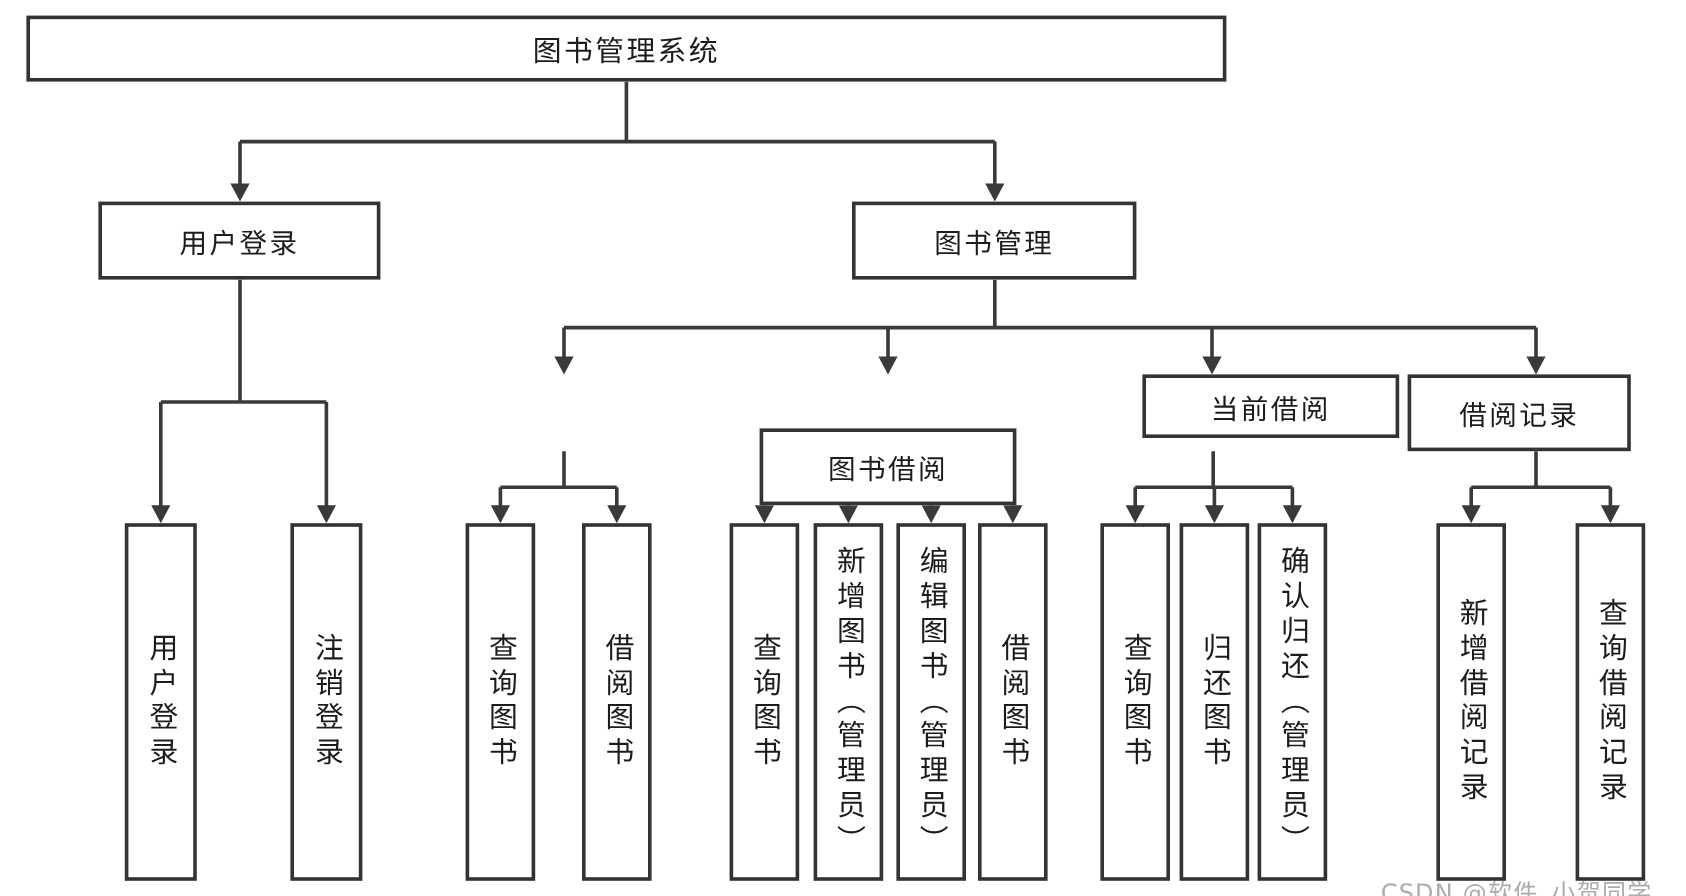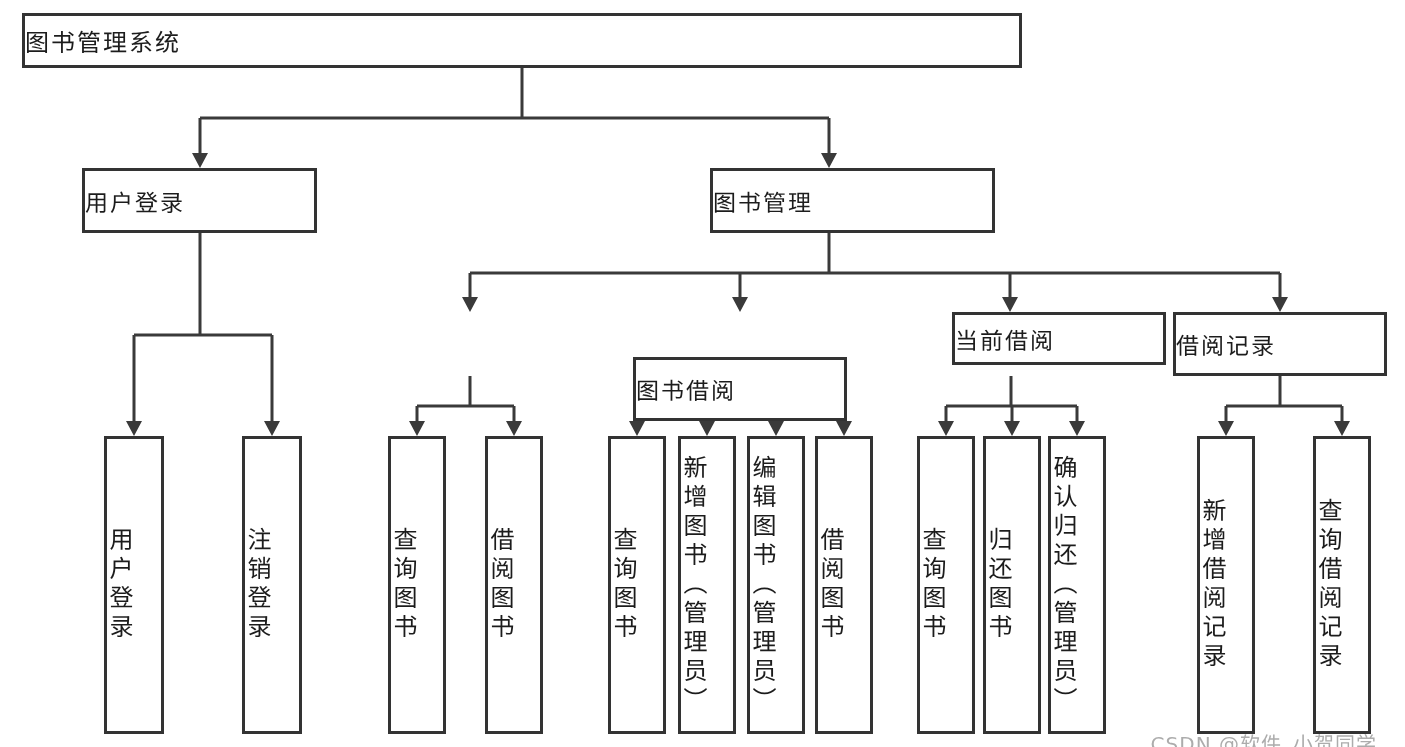--- a/index.html
+++ b/index.html
@@ -29,21 +29,21 @@
     z-index:1;
   }
   .cline{stroke:var(--line);stroke-width:3;fill:none;}
   .carrow{fill:var(--line);stroke:none;}
   .node{
     position:absolute;
     background:var(--background);
     border:3px solid var(--box-border);
     display:flex;
     align-items:center;
-    justify-content:flex-start;
+    justify-content:center;
     z-index:2;
     color:var(--text);
   }
   .hbox{
     font-size:23px;
     letter-spacing:2px;
     white-space:nowrap;
   }
   .hbox.root{font-size:24px;}
   .vbox span{
@@ -110,31 +110,31 @@
       M1334 421 L1350 421 L1342 436 Z"></path>
   </svg>
 
   <div class="node hbox root" style="left:22px;top:13px;width:1000px;height:55px;">
     <span>图书管理系统</span>
   </div>
 
   <div class="node hbox" style="left:82px;top:168px;width:235px;height:65px;">
     <span>用户登录</span>
   </div>
-  <div class="node hbox" style="left:710px;top:168px;width:285px;height:65px;">
+  <div class="node hbox" style="left:710px;top:168px;width:237px;height:65px;">
     <span>图书管理</span>
   </div>
 
   <div class="node hbox" style="left:633px;top:312px;width:214px;height:64px;margin-top:45px;">
     <span>图书借阅</span>
   </div>
   <div class="node hbox" style="left:952px;top:312px;width:214px;height:53px;">
     <span>当前借阅</span>
   </div>
-  <div class="node hbox" style="left:1173px;top:312px;width:214px;height:64px;">
+  <div class="node hbox" style="left:1173px;top:312px;width:186px;height:64px;">
     <span>借阅记录</span>
   </div>
 
   <div class="node vbox" style="left:104px;top:436px;width:60px;height:298px;">
     <span>用户登录</span>
   </div>
   <div class="node vbox" style="left:242px;top:436px;width:60px;height:298px;">
     <span>注销登录</span>
   </div>
 

